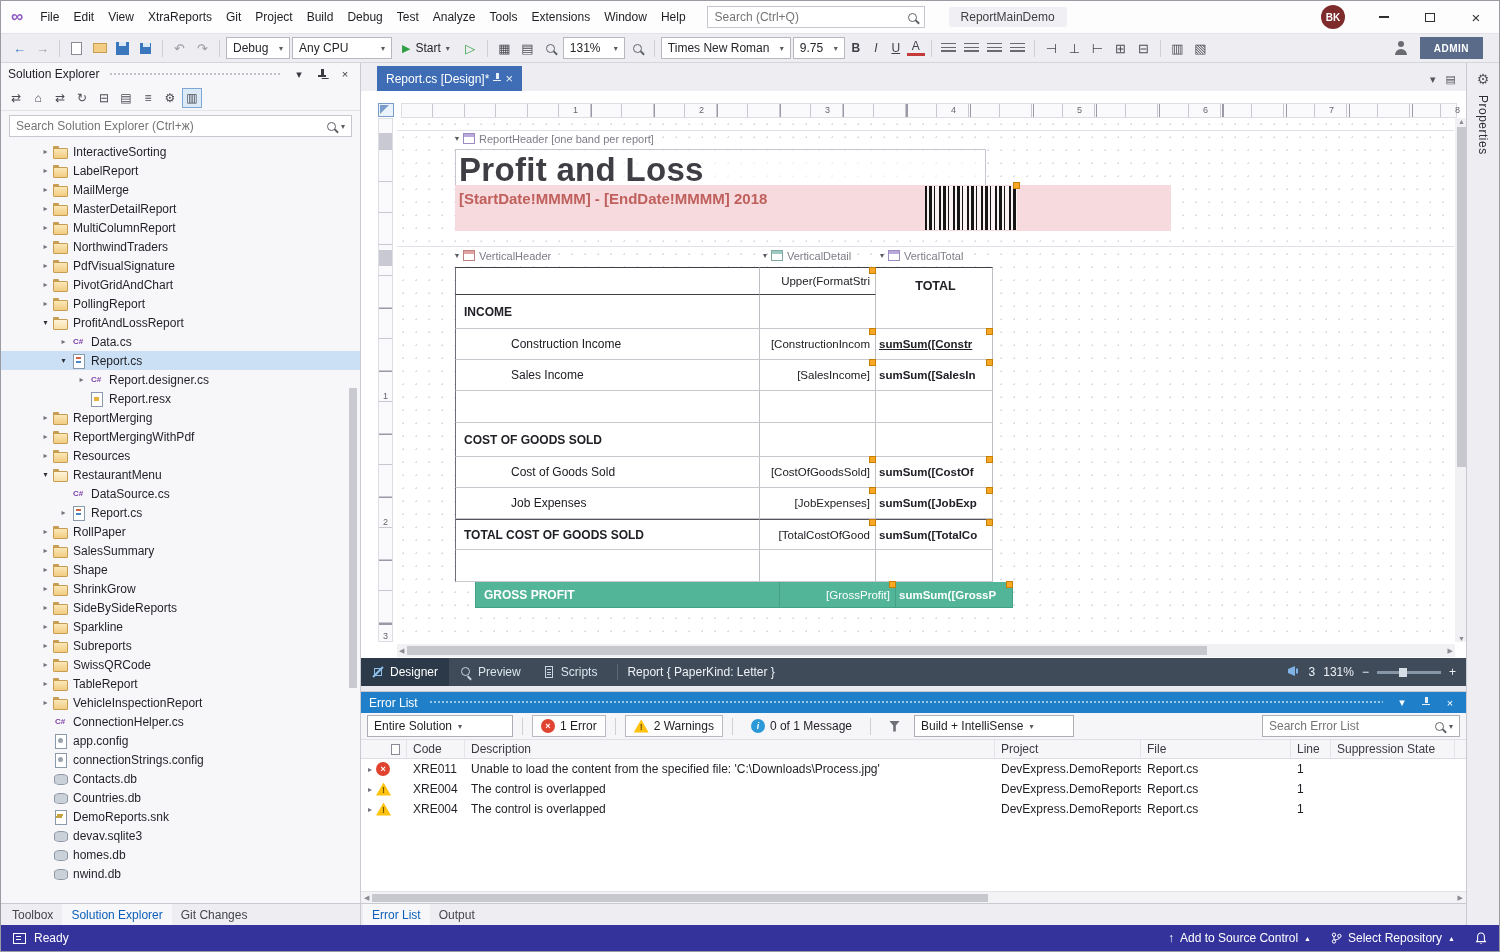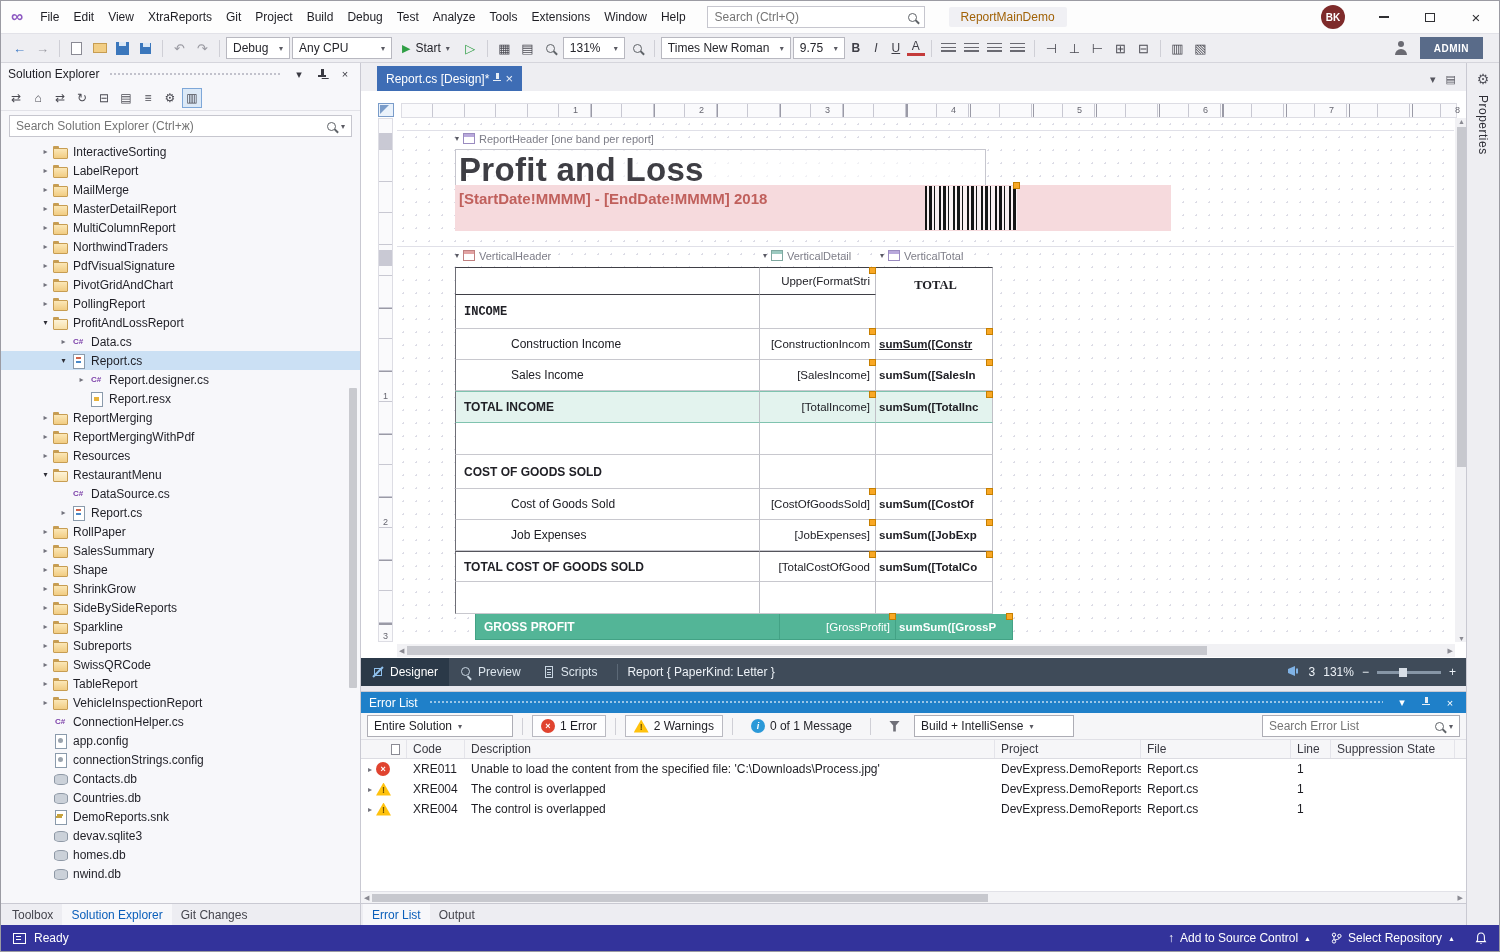--- a/index.html
+++ b/index.html
@@ -7,21 +7,21 @@
 body{font-family:"Liberation Sans",sans-serif;font-size:12px;color:#1E1E24}
 #app{position:relative;width:1500px;height:952px;background:#EEEEF2;border:1px solid #9B9BA3;overflow:hidden}
 
 
 .titlebar{height:33px;background:#FDFDFD;border-bottom:1px solid #E2E2E8;display:flex;align-items:center;padding-left:10px}
 .vs-logo{color:#8E5BC2;font-size:17px;font-weight:bold;font-style:italic;margin-right:10px}
 .menubar{display:flex;align-items:center}
 .menu-item{padding:4px 7px;color:#1E1E24}
 .qsearch{width:218px;height:22px;background:#fff;border:1px solid #C6C6CE;display:flex;align-items:center;padding:0 7px;margin-left:14px;gap:6px}
 .qsearch input{border:none;outline:none;flex:1;font:inherit;color:#555;background:transparent}
-.sol-name{margin-left:24px;padding:3px 12px;background:#F0F0F4;border-radius:2px;color:#a16207}
+.sol-name{margin-left:24px;padding:3px 12px;background:#F0F0F4;border-radius:2px;color:#404040}
 .tb-spacer{flex:1}
 .avatar{width:24px;height:24px;border-radius:50%;background:#7E2B2B;color:#fff;font-size:10px;font-weight:bold;display:flex;align-items:center;justify-content:center;margin-right:16px}
 .wbtn{width:46px;height:33px;display:flex;align-items:center;justify-content:center;color:#2F2F33;font-size:15px}
 .min-glyph{width:10px;height:1.5px;background:#2F2F33}
 .max-glyph{width:10px;height:9px;border:1.2px solid #2F2F33}
 
 
 .toolbar{height:29px;background:#EEEEF2;border-bottom:1px solid #D5D5DC;display:flex;align-items:center;padding:0 8px;gap:2px}
 .tbi{width:21px;height:22px;display:flex;align-items:center;justify-content:center;color:#4A4A52;font-size:13px}
 .tbi.blue{color:#3B78C4}.tbi.dim{color:#9A9AA2}.tbi.green{color:#2F9E44}
@@ -638,25 +638,25 @@
           </div>
           <div class="report-table">
               <div class="rt-row r-header" style="height: 28px;">
                 <div class="rt-cell c-label" style="height: 28px;">
                   <span class="txt"></span>
                 </div>
                 <div class="rt-cell c-detail" style="height: 28px;">
                   <span class="txt">Upper(FormatStri</span>
                   <span class="stag"></span>
                 </div>
-                <div class="rt-cell c-total" style="height: 37px; font-family: Liberation Serif, serif;">
+                <div class="rt-cell c-total" style="height: 37px;">
                   <span class="txt">TOTAL</span>
                 </div>
               </div>
-              <div class="rt-row r-section" style="height: 34px; font-family: Liberation Mono, monospace;">
+              <div class="rt-row r-section" style="height: 34px;">
                 <div class="rt-cell c-label" style="height: 34px;">
                   <span class="txt">INCOME</span>
                 </div>
                 <div class="rt-cell c-detail" style="height: 34px;">
                   <span class="txt"></span>
                 </div>
                 <div class="rt-cell c-total" style="height: 34px;">
                   <span class="txt"></span>
                 </div>
               </div>
@@ -676,33 +676,20 @@
               <div class="rt-row r-item" style="height: 31px;">
                 <div class="rt-cell c-label" style="height: 31px;">
                   <span class="txt">Sales Income</span>
                 </div>
                 <div class="rt-cell c-detail" style="height: 31px;">
                   <span class="txt">[SalesIncome]</span>
                   <span class="stag"></span>
                 </div>
                 <div class="rt-cell c-total" style="height: 31px;">
                   <span class="txt">sumSum([SalesIn</span>
-                  <span class="stag"></span>
-                </div>
-              </div>
-              <div class="rt-row r-total-mint" style="height: 32px;">
-                <div class="rt-cell c-label" style="height: 32px;">
-                  <span class="txt">TOTAL INCOME</span>
-                </div>
-                <div class="rt-cell c-detail" style="height: 32px;">
-                  <span class="txt">[TotalIncome]</span>
-                  <span class="stag"></span>
-                </div>
-                <div class="rt-cell c-total" style="height: 32px;">
-                  <span class="txt">sumSum([TotalInc</span>
                   <span class="stag"></span>
                 </div>
               </div>
               <div class="rt-row r-empty" style="height: 32px;">
                 <div class="rt-cell c-label" style="height: 32px;">
                   <span class="txt"></span>
                 </div>
                 <div class="rt-cell c-detail" style="height: 32px;">
                   <span class="txt"></span>
                 </div>

